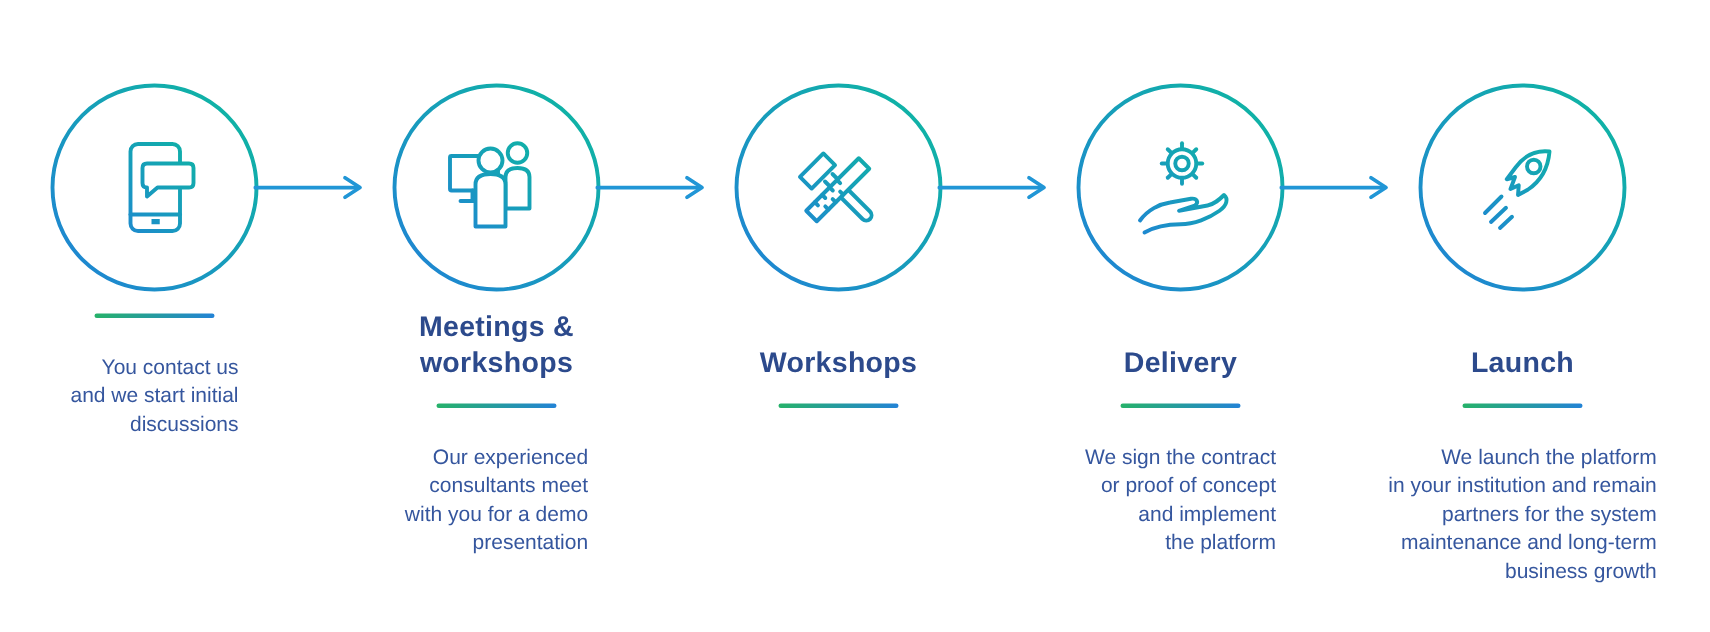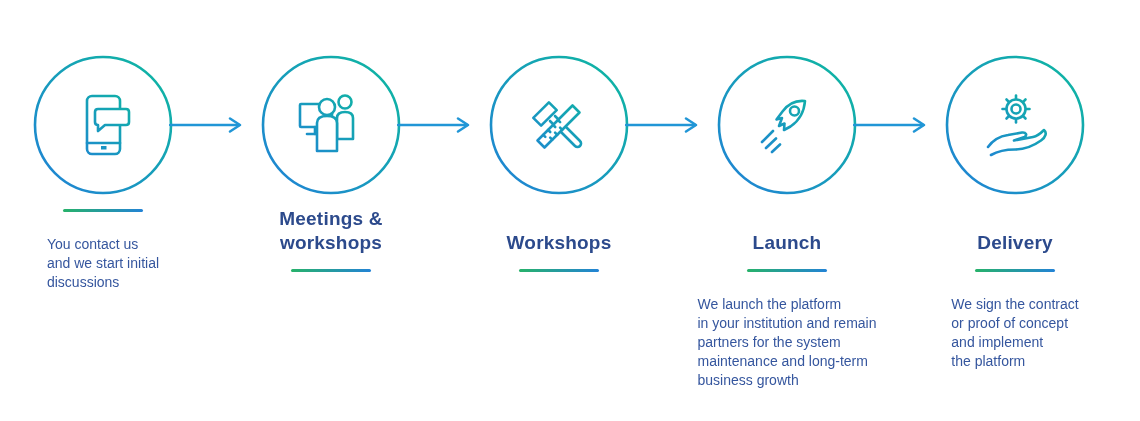--- a/index.html
+++ b/index.html
@@ -16,21 +16,21 @@
     height:60px; display:flex; align-items:flex-end; justify-content:center;
     text-align:center; color:var(--title,#2c4a8c); font-weight:bold;
     font-size:19px; line-height:24px; white-space:pre-line; letter-spacing:.2px;
   }
   .divider {
     margin-top:14px; width:80px; height:3px; border-radius:2px;
     background:linear-gradient(90deg, var(--divider_green,#27b26a), var(--divider_blue,#2383d6));
   }
   .step-desc {
     margin-top:23px; font-size:14px; line-height:19px;
-    color:var(--description,#35569e); text-align:left; white-space:pre-line;
+    color:var(--description,#35569e); text-align:right; white-space:pre-line;
   }
   .arrow { position:absolute; top:117px; }
   .defs-holder { position:absolute; width:0; height:0; }
   .ic { stroke:url(#gradIcon); stroke-width:2.6; fill:none; stroke-linecap:round; stroke-linejoin:round; }
   .ic-white { fill:#ffffff; }
 </style>
 </head>
 <body>
 
 <div class="canvas">
@@ -79,57 +79,41 @@
           <line class="ic" x1="14" y1="47" x2="30" y2="47"></line>
           <circle class="ic ic-white" cx="52" cy="15" r="6.5"></circle>
           <path class="ic ic-white" d="M44,52 V31 q0,-6 8,-6 q8,0 8,6 v21 z"></path>
           <circle class="ic ic-white" cx="34" cy="20" r="8"></circle>
           <path class="ic ic-white" d="M24,64 V36 q0,-7 10,-7 q10,0 10,7 v28 z"></path>
         </svg>
       </div>
       <div class="step-title">Meetings &amp;
 workshops</div>
       <div class="divider"></div>
+      <div class="step-desc">Our experienced
+consultants meet
+with you for a demo
+presentation</div>
     </div>
 
     <div class="step">
       <div class="circle-wrap">
         <svg class="ring" width="140" height="140">
           <circle cx="70" cy="70" r="68" fill="none" stroke="url(#gradCircle)" stroke-width="2.6"></circle>
         </svg>
         <svg class="icon" width="76" height="76" viewBox="0 0 76 76">
           <path class="ic" d="M29,34 L54,59 a3.5,3.5 0 0 0 5,-5 L34,29"></path>
           <path class="ic ic-white" d="M27.9,15.3 L35.7,23.1 L20.1,38.7 L12.3,30.9 Z"></path>
           <path class="ic ic-white" d="M16.5,53.5 L51.5,18.5 L58.5,25.5 L23.5,60.5 Z"></path>
           <path class="ic" stroke-width="1.8" d="M22.2,47.8 l2.1,2.1 M27.1,42.9 l2.1,2.1 M32.1,37.9 l2.1,2.1 M37,33 l2.1,2.1"></path>
           <path class="ic" stroke-width="1.8" d="M31.3,52.7 l-2.1,-2.1 M36.2,47.8 l-2.1,-2.1 M41.2,42.8 l-2.1,-2.1"></path>
         </svg>
       </div>
       <div class="step-title">Workshops</div>
       <div class="divider"></div>
-    </div>
-
-    <div class="step">
-      <div class="circle-wrap">
-        <svg class="ring" width="140" height="140">
-          <circle cx="70" cy="70" r="68" fill="none" stroke="url(#gradCircle)" stroke-width="2.6"></circle>
-        </svg>
-        <svg class="icon" width="76" height="76" viewBox="0 0 76 76">
-          <path class="ic ic-white" d="M56,14 C47,13 39,17 33.5,24.5 L27.5,32.5 L33,31 L30,39 L35.5,36.5 L35,43 L41.5,39.5 C49,34.5 55,26 56,14 Z"></path>
-          <circle class="ic" cx="45.5" cy="24" r="4.5"></circle>
-          <path class="ic" stroke-width="2.2" d="M13,55 L24,44 M17,61 L27,51.5 M23,65 L31,57.5"></path>
-        </svg>
-      </div>
-      <div class="step-title">Launch</div>
-      <div class="divider"></div>
-      <div class="step-desc">We launch the platform
-in your institution and remain
-partners for the system
-maintenance and long-term
-business growth</div>
     </div>
 
     <div class="step">
       <div class="circle-wrap">
         <svg class="ring" width="140" height="140">
           <circle cx="70" cy="70" r="68" fill="none" stroke="url(#gradCircle)" stroke-width="2.6"></circle>
         </svg>
         <svg class="icon" width="76" height="76" viewBox="0 0 76 76">
           <g class="ic" stroke-width="4.6">
             <line x1="48" y1="22" x2="52.5" y2="22"></line>
@@ -145,20 +129,40 @@
           <circle class="ic" cx="39" cy="22" r="4.5" fill="#fff"></circle>
           <path class="ic" d="M11,60 C16,53 24,49 31,48 L45,45.5 C49,45 50.5,48 47.5,50 L37,53.5 L56,50 C61,49 64,46 67,43 C70,45.5 69,50 64,53.5 C57,58.5 47,62.5 38,62.5 C29,62.5 21,64 14,68"></path>
         </svg>
       </div>
       <div class="step-title">Delivery</div>
       <div class="divider"></div>
       <div class="step-desc">We sign the contract
 or proof of concept
 and implement
 the platform</div>
+    </div>
+
+    <div class="step">
+      <div class="circle-wrap">
+        <svg class="ring" width="140" height="140">
+          <circle cx="70" cy="70" r="68" fill="none" stroke="url(#gradCircle)" stroke-width="2.6"></circle>
+        </svg>
+        <svg class="icon" width="76" height="76" viewBox="0 0 76 76">
+          <path class="ic ic-white" d="M56,14 C47,13 39,17 33.5,24.5 L27.5,32.5 L33,31 L30,39 L35.5,36.5 L35,43 L41.5,39.5 C49,34.5 55,26 56,14 Z"></path>
+          <circle class="ic" cx="45.5" cy="24" r="4.5"></circle>
+          <path class="ic" stroke-width="2.2" d="M13,55 L24,44 M17,61 L27,51.5 M23,65 L31,57.5"></path>
+        </svg>
+      </div>
+      <div class="step-title">Launch</div>
+      <div class="divider"></div>
+      <div class="step-desc">We launch the platform
+in your institution and remain
+partners for the system
+maintenance and long-term
+business growth</div>
     </div>
 
   </div>
 
   <svg class="arrow" style="left:169px" width="80" height="16">
     <g stroke="var(--arrow,#2196d6)" stroke-width="2.5" fill="none" stroke-linecap="round" stroke-linejoin="round">
       <line x1="1" y1="8" x2="70" y2="8"></line>
         <polyline points="61,1.5 71,8 61,14.5"></polyline>
     </g>
   </svg>

